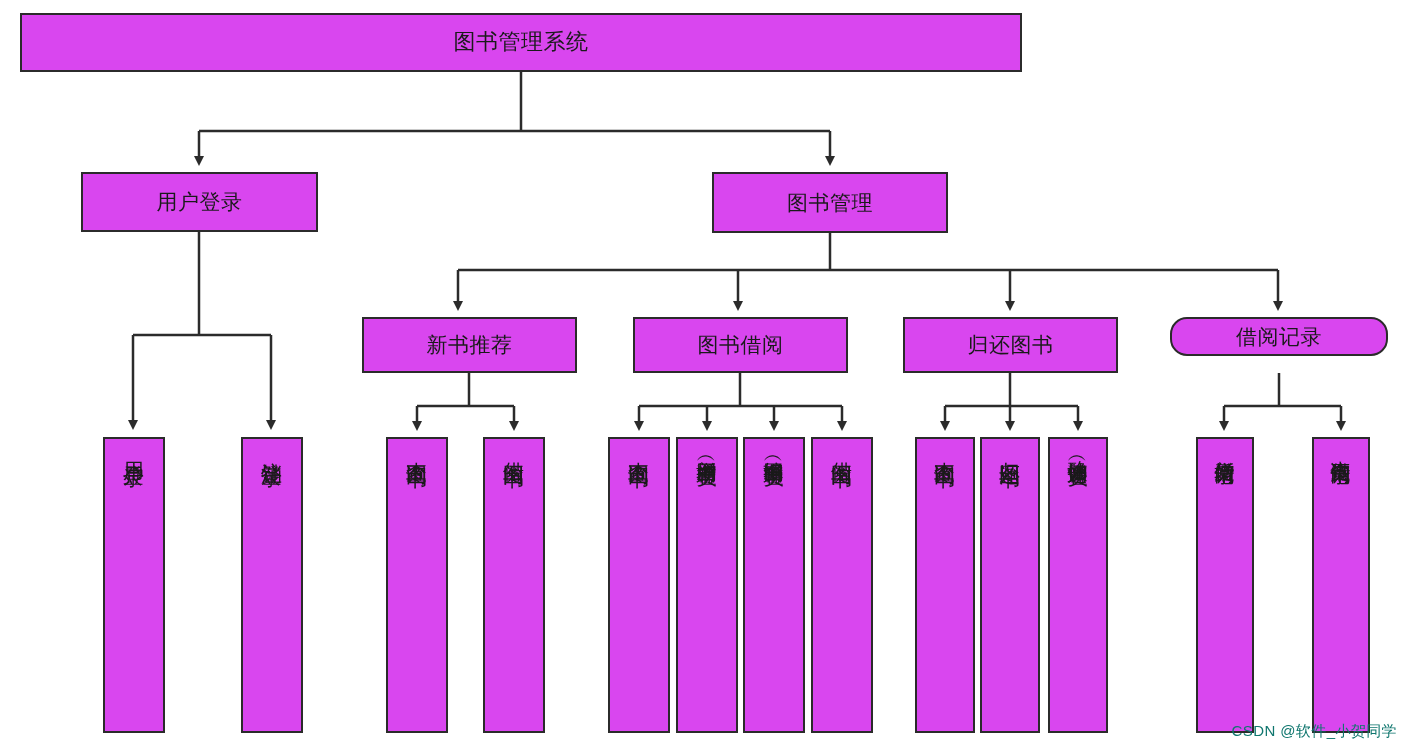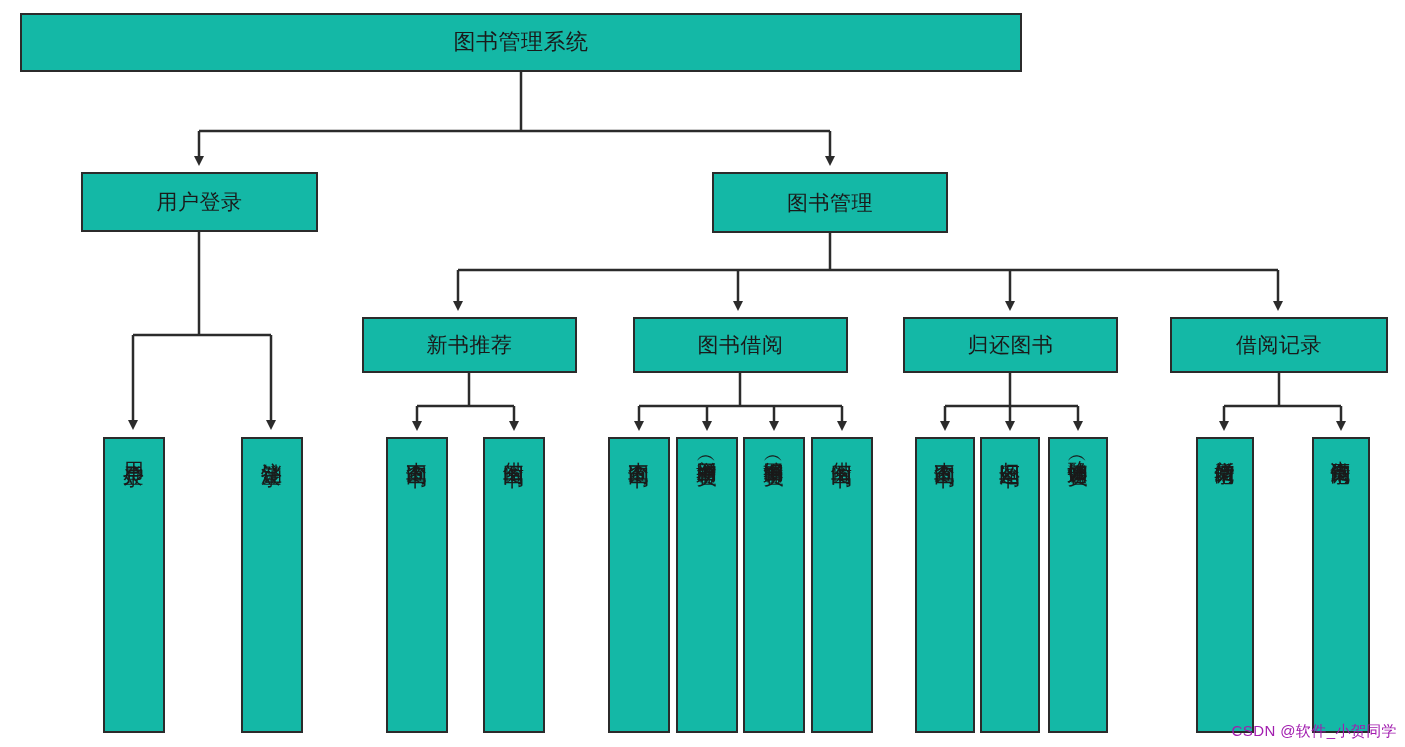--- a/index.html
+++ b/index.html
@@ -23,21 +23,21 @@
     left: 0;
     top: 0;
     width: 1405px;
     height: 747px;
     pointer-events: none;
   }
   .node {
     position: absolute;
     box-sizing: border-box;
     border: 2.5px solid #2b2b2b;
-    background: #14b8a6;
+    background: #d946ef;
     display: flex;
     align-items: center;
     justify-content: center;
     overflow: hidden;
   }
   .node-label {
     color: #1a1a1a;
     line-height: 1.12;
     text-align: center;
     white-space: pre;
@@ -65,21 +65,21 @@
   }
   .node.v.tall .node-label {
     font-size: 20px;
     letter-spacing: 1px;
   }
   #watermark {
     position: absolute;
     right: 8px;
     bottom: 6px;
     font-size: 15px;
-    color: #a21caf;
+    color: #0f766e;
     letter-spacing: 0.4px;
     white-space: nowrap;
   }
 </style>
 </head>
 <body>
 
 <div id="canvas">
 
   <svg id="edges" viewBox="0 0 1405 747" xmlns="http://www.w3.org/2000/svg">
@@ -145,21 +145,21 @@
 
   <div class="node h" style="left:633px; top:317px; width:215px; height:56px;">
     <span class="node-label">图书借阅</span>
   </div>
   <div class="node h" style="left:362px; top:317px; width:215px; height:56px;">
     <span class="node-label">新书推荐</span>
   </div>
   <div class="node h" style="left:903px; top:317px; width:215px; height:56px;">
     <span class="node-label">归还图书</span>
   </div>
-  <div class="node h" style="left:1170px; top:317px; width:218px; height:56px;">
+  <div class="node h" style="left:1170px; top:317px; width:218px; height:39px;border-radius:17px;">
     <span class="node-label">借阅记录</span>
   </div>
 
   <div class="node v" style="left:103px; top:437px; width:62px; height:296px;">
     <span class="node-label">用户登录</span>
   </div>
   <div class="node v" style="left:241px; top:437px; width:62px; height:296px;">
     <span class="node-label">注销登录</span>
   </div>
 

